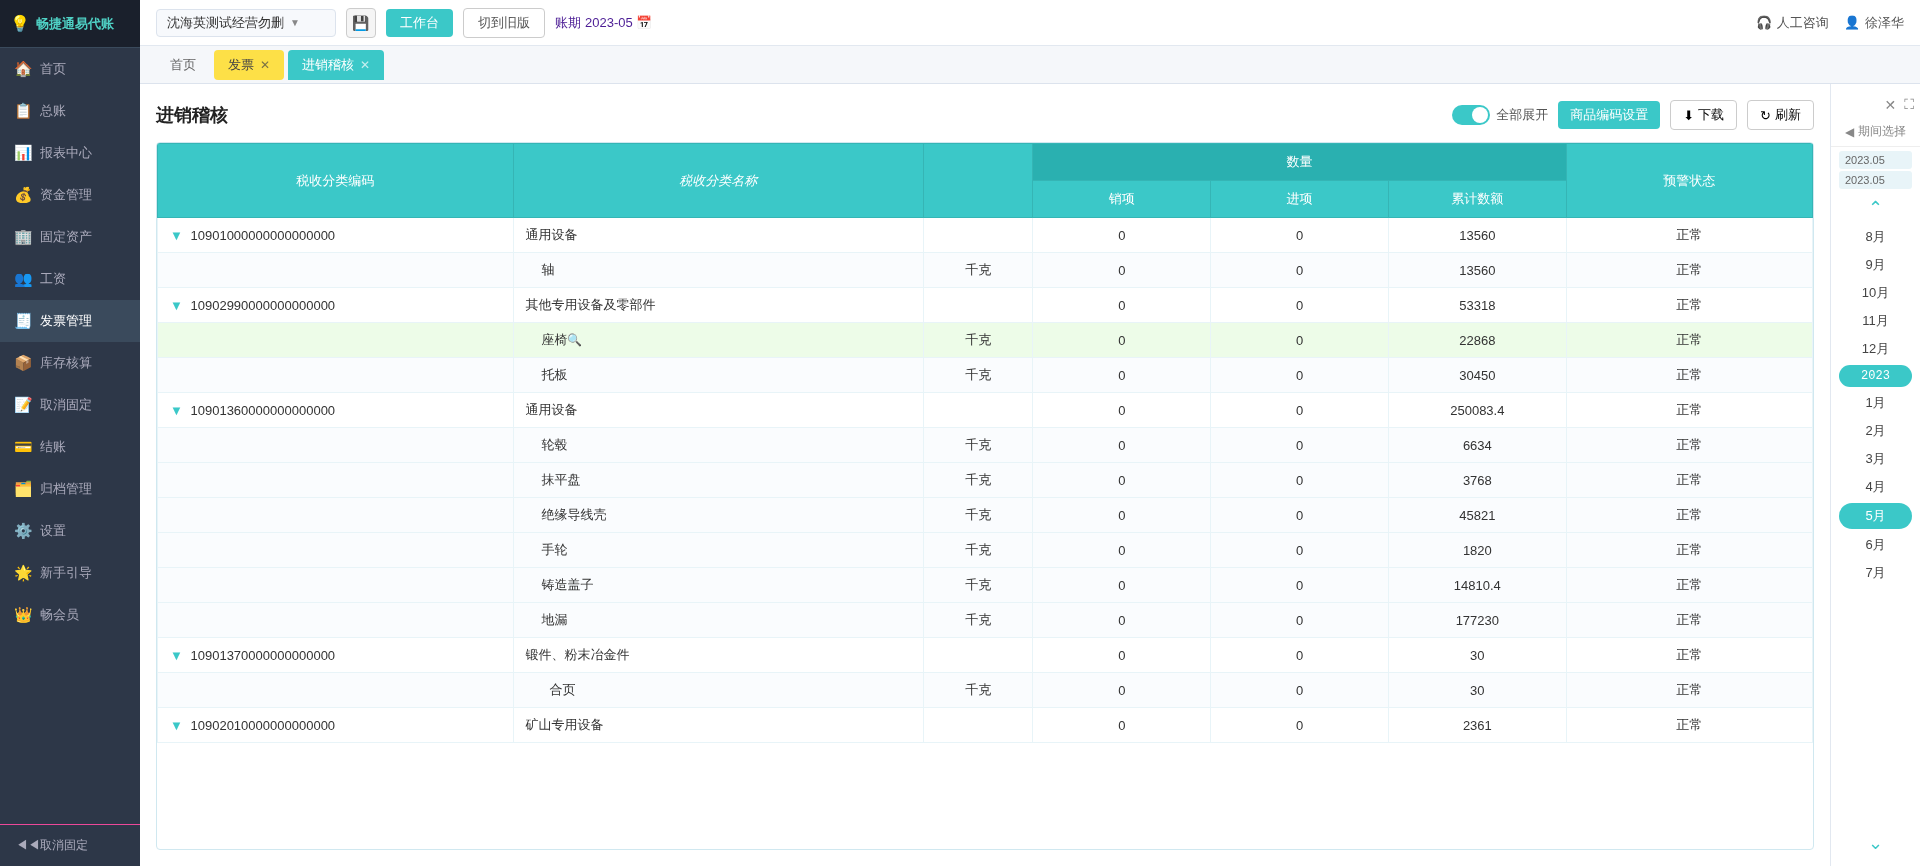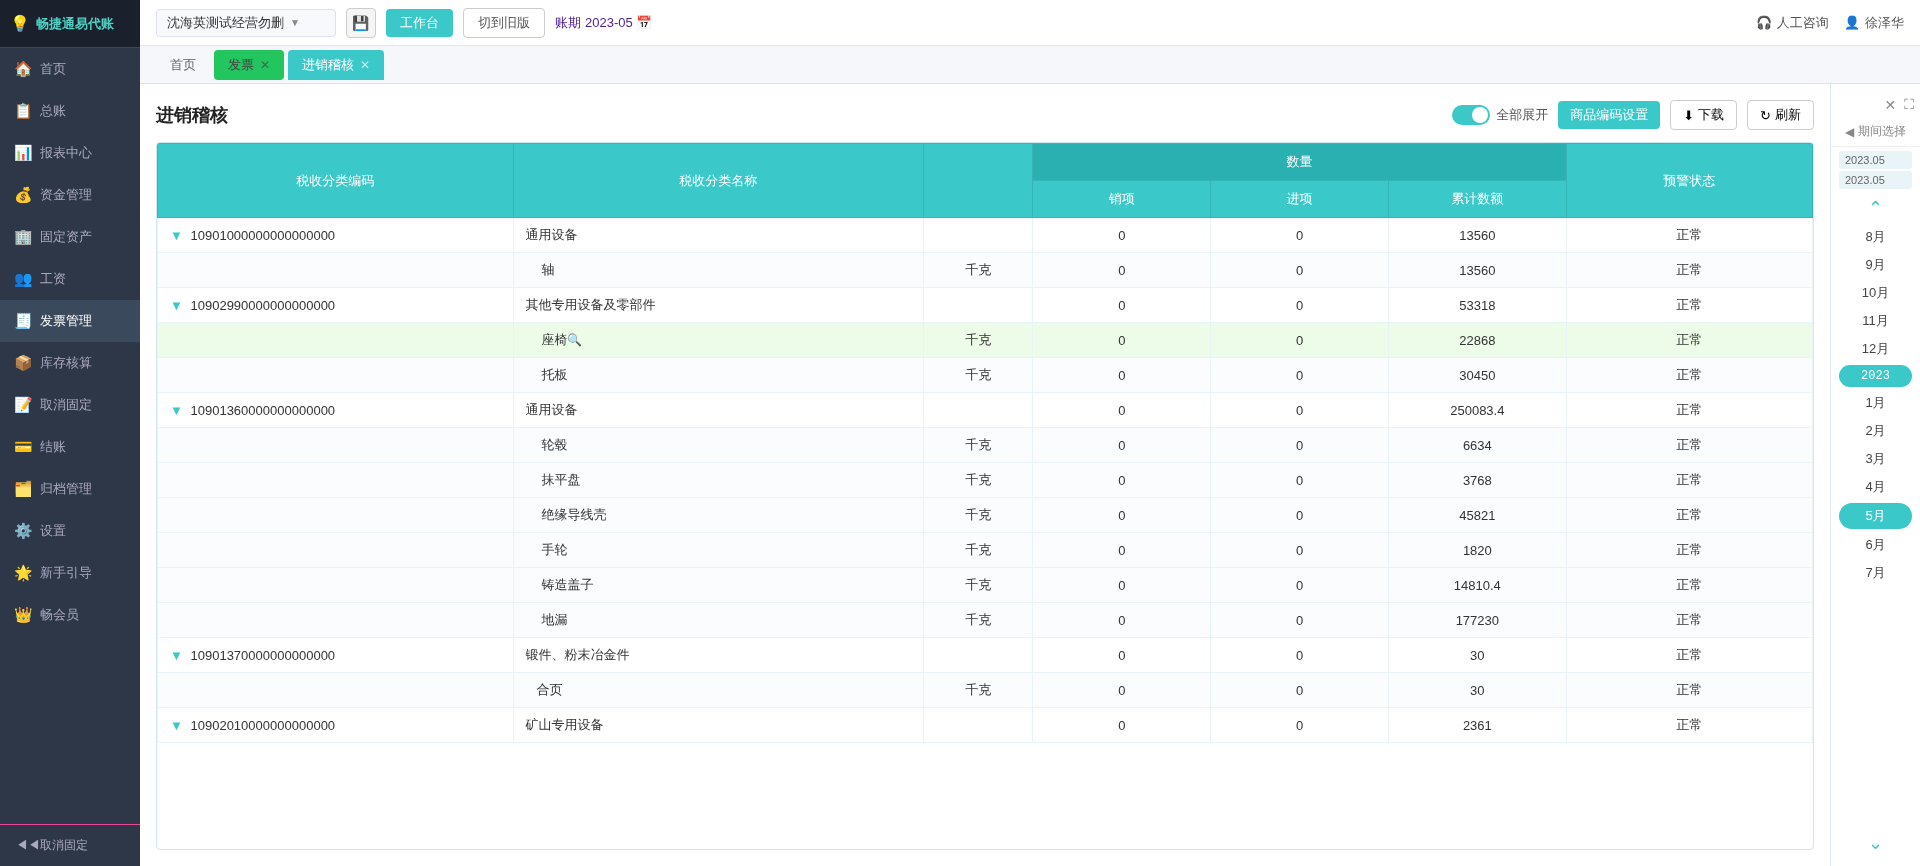--- a/index.html
+++ b/index.html
@@ -178,21 +178,21 @@
           <span>👤</span>
           <span>徐泽华</span>
         </div>
       </div>
     </div>
 
     <div class="tab-bar">
       <div class="tab-item plain">
         <span>首页</span>
       </div>
-      <div class="tab-item plain" style="background:#22c55e; border-radius:4px; color:#444;">
+      <div class="tab-item plain" style="background:#fde047; border-radius:4px; color:#444;">
         <span>发票</span>
         <span class="tab-close">✕</span>
       </div>
       <div class="tab-item active">
         <span>进销稽核</span>
         <span class="tab-close">✕</span>
       </div>
     </div>
 
     <div class="page-content">
@@ -215,21 +215,21 @@
               <span>刷新</span>
             </button>
           </div>
         </div>
 
         <div class="table-wrapper">
           <table>
             <thead>
     <tr>
       <th rowspan="2" style="width:260px;">税收分类编码</th>
-      <th rowspan="2" style="width:300px;">税收分类名称</th>
+      <th rowspan="2" style="width:300px;font-style:italic;">税收分类名称</th>
       <th rowspan="2" style="width:80px;"></th>
       <th colspan="3" class="qty-header">数量</th>
       <th rowspan="2" style="width:180px;">预警状态</th>
     </tr>
     <tr>
       <th style="width:130px;">销项</th>
       <th style="width:130px;">进项</th>
       <th style="width:130px;">累计数额</th>
     </tr>
   </thead>
@@ -358,21 +358,21 @@
         </td>
         <td class="left">锻件、粉末冶金件</td>
         <td></td>
         <td>0</td>
         <td>0</td>
         <td>30</td>
         <td>正常</td>
       </tr>
                 <tr class="sub-row">
         <td></td>
-        <td class="left" style="padding-left:23px;">合页</td>
+        <td class="left" style="padding-left:36px;">合页</td>
         <td>千克</td>
         <td>0</td>
         <td>0</td>
         <td>30</td>
         <td>正常</td>
       </tr>
                 <tr>
         <td class="left">
           <span class="expand-icon">▼</span>
           10902010000000000000

